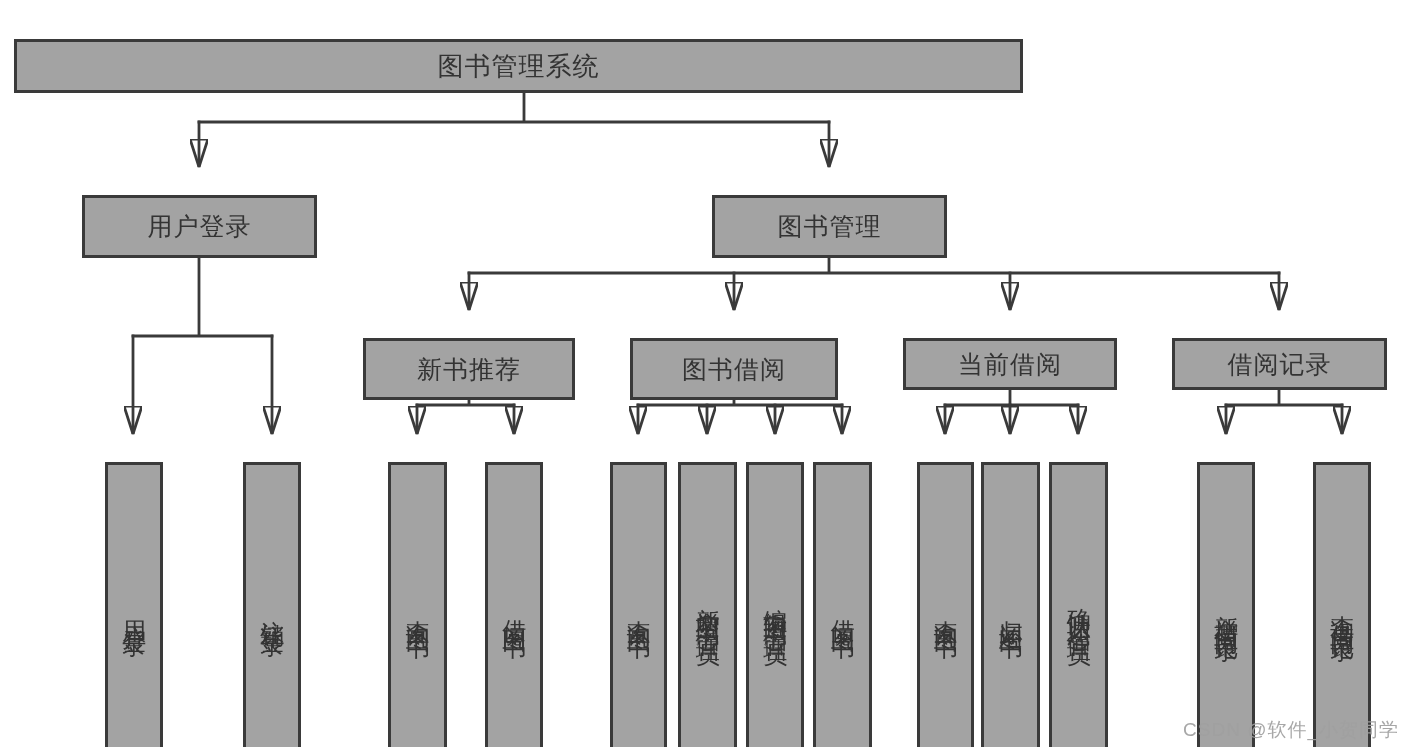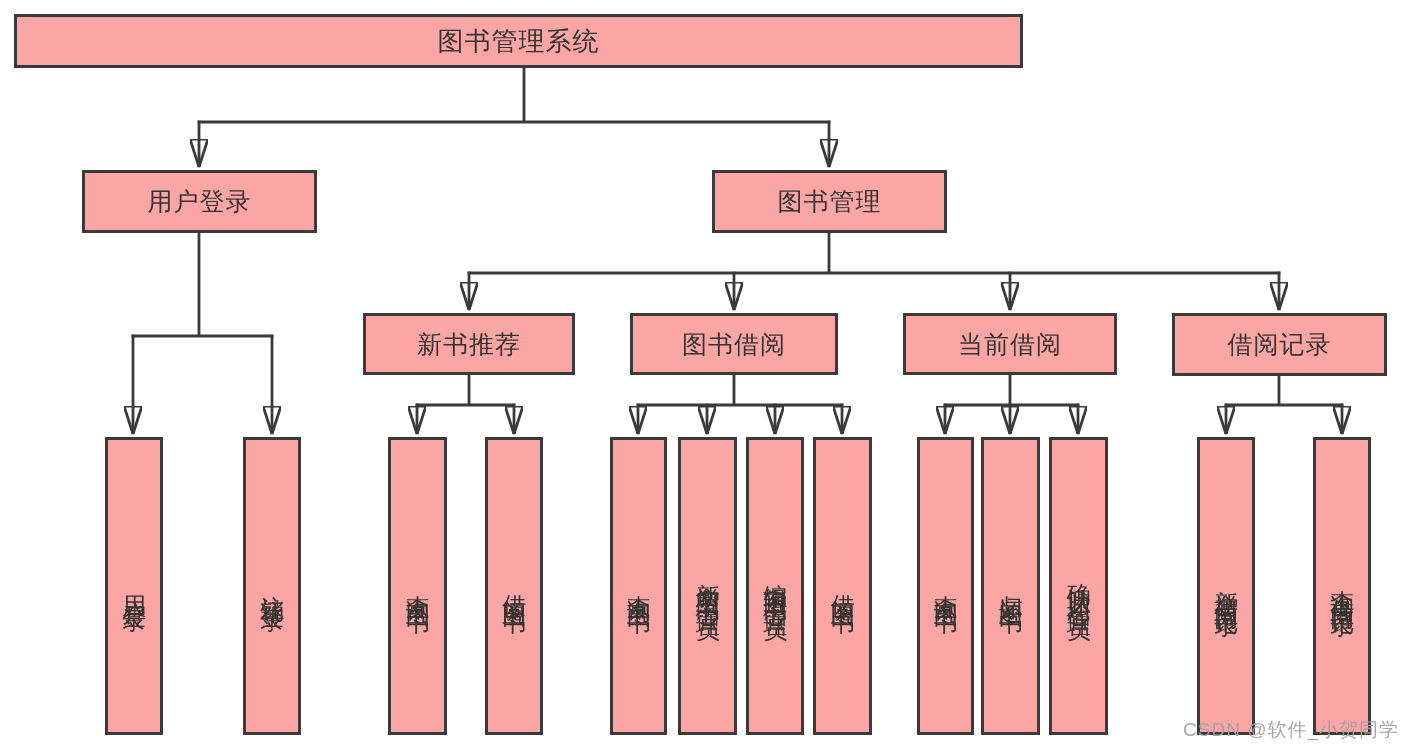--- a/index.html
+++ b/index.html
@@ -20,24 +20,25 @@
   .connectors path, .connectors line {
     stroke: #3a3a3a;
     stroke-width: 2.8;
     fill: none;
     stroke-linecap: square;
   }
   .node {
     position: absolute;
     box-sizing: border-box;
     border: 3px solid #3a3a3a;
-    background: #fca5a5;
+    background: #a3a3a3;
     display: flex;
     align-items: center;
     justify-content: center;
+    margin-top: 25px;
   }
   .hbox { font-size: 25px; letter-spacing: 1px; }
   .root-box { font-size: 26px; }
   .vbox > span {
     writing-mode: vertical-rl;
     text-orientation: mixed;
     font-size: 24px;
     letter-spacing: 5px;
     line-height: 1.1;
     white-space: nowrap;
@@ -103,24 +104,24 @@
   <div class="node hbox" style="left:712px; top:170px; width:235px; height:63px;justify-content:center;">
     <span>图书管理</span>
   </div>
 
   <div class="node hbox" style="left:630px; top:313px; width:208px; height:62px;">
     <span>图书借阅</span>
   </div>
   <div class="node hbox" style="left:363px; top:313px; width:212px; height:62px;">
     <span>新书推荐</span>
   </div>
-  <div class="node hbox" style="left:903px; top:313px; width:214px; height:62px;">
+  <div class="node hbox" style="left:903px; top:313px; width:214px; height:52px;">
     <span>当前借阅</span>
   </div>
-  <div class="node hbox" style="left:1172px; top:313px; width:215px; height:63px;">
+  <div class="node hbox" style="left:1172px; top:313px; width:215px; height:52px;">
     <span>借阅记录</span>
   </div>
 
   <div class="node vbox" style="left:105px; top:437px; width:58px; height:298px;">
     <span>用户登录</span>
   </div>
   <div class="node vbox" style="left:243px; top:437px; width:58px; height:298px;">
     <span>注销登录</span>
   </div>
 

